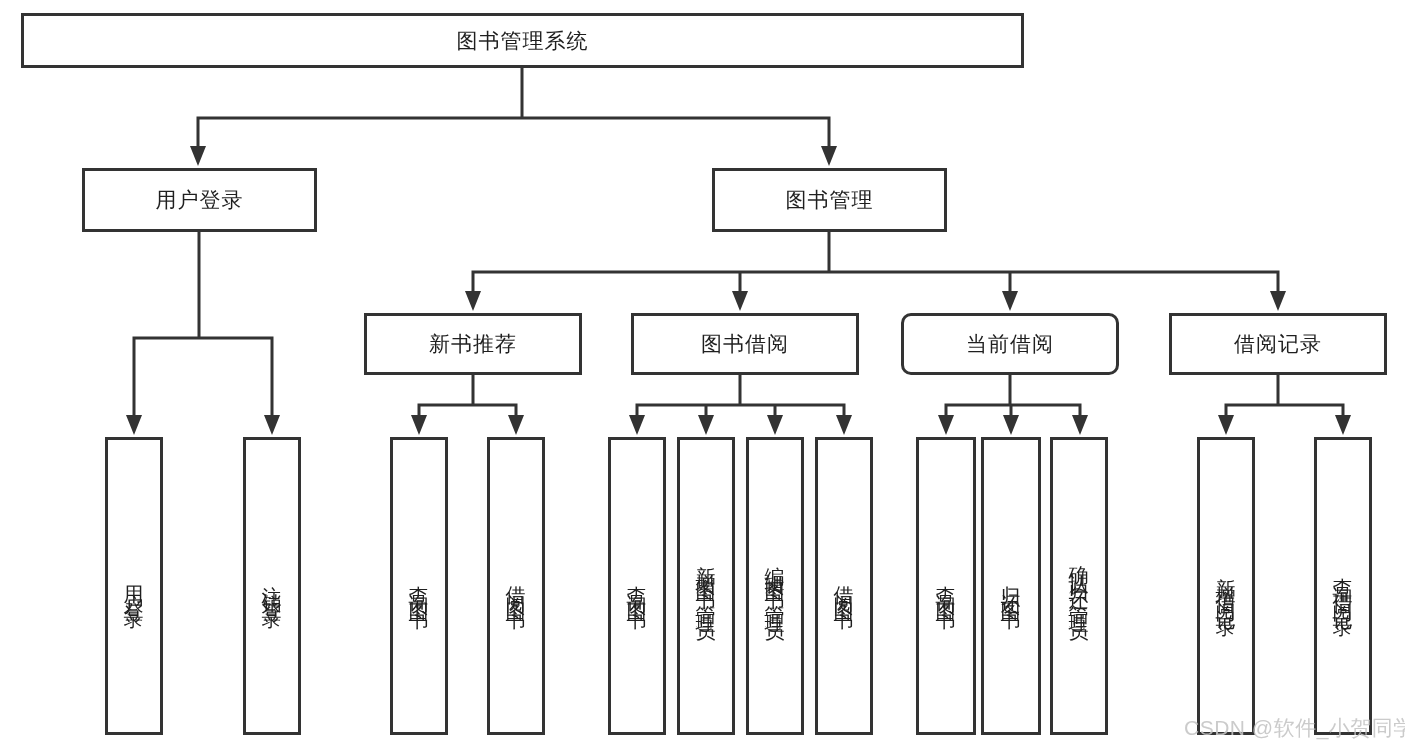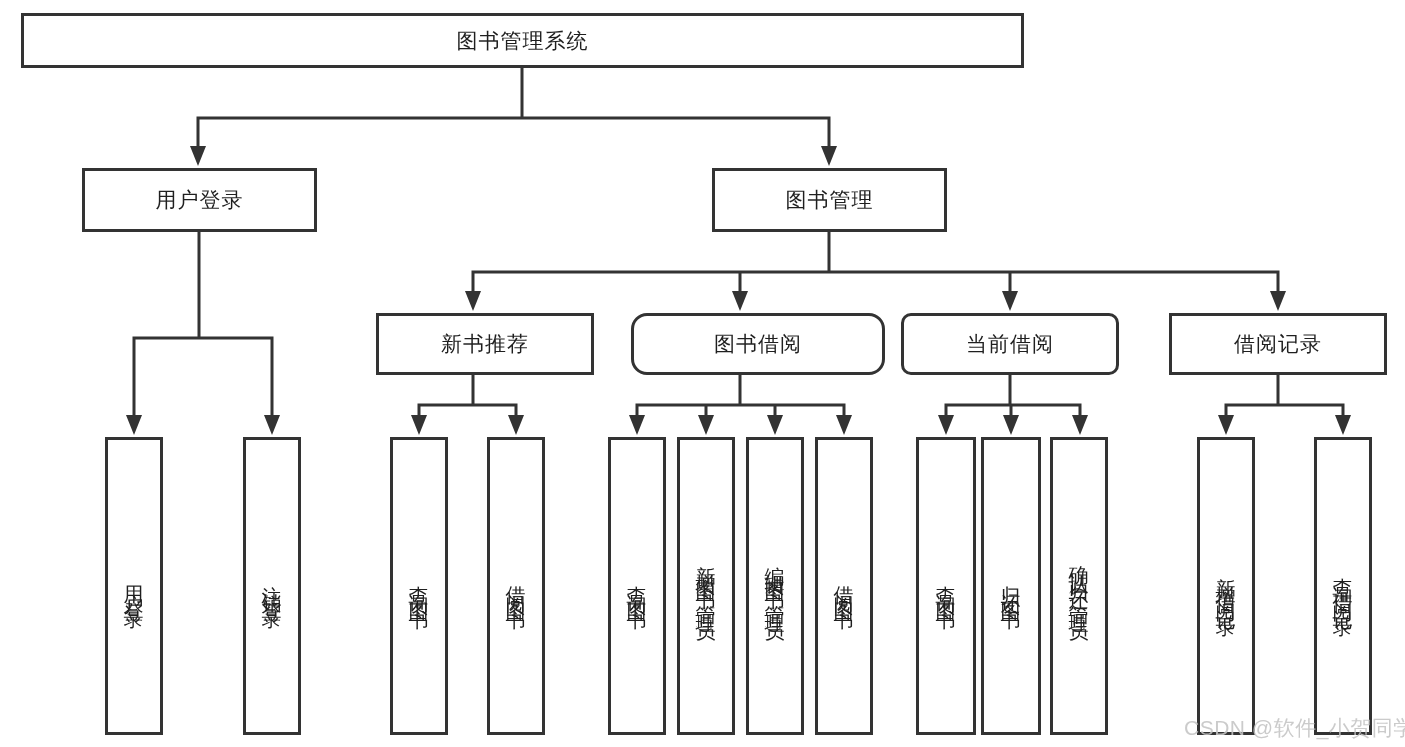--- a/index.html
+++ b/index.html
@@ -34,22 +34,22 @@
     text-orientation:mixed;
     font-size:20px;
     letter-spacing:8px;
     line-height:1;
     white-space:nowrap;
   }
   
   .n-root{left:21px;top:13px;width:1003px;height:55px;}
   .n-user-login{left:82px;top:168px;width:235px;height:64px;}
   .n-book-mgmt{left:712px;top:168px;width:235px;height:64px;}
-  .n-new-book-rec{left:376px;top:313px;width:218px;height:62px;}
-  .n-book-borrow{left:631px;top:313px;width:254px;height:62px;border-radius:16px;}
+  .n-new-book-rec{left:364px;top:313px;width:218px;height:62px;}
+  .n-book-borrow{left:631px;top:313px;width:228px;height:62px;}
   .n-current-borrow{left:901px;top:313px;width:218px;height:62px;border-radius:10px;}
   .n-borrow-records{left:1169px;top:313px;width:218px;height:62px;}
   .vb{top:437px;width:58px;height:298px;}
   .n-g1c1{left:105px;} .n-g1c2{left:243px;}
   .n-g2c1{left:390px;} .n-g2c2{left:487px;}
   .n-g3c1{left:608px;} .n-g3c2{left:677px;} .n-g3c3{left:746px;} .n-g3c4{left:815px;}
   .n-g4c1{left:916px;width:60px;} .n-g4c2{left:981px;width:60px;} .n-g4c3{left:1050px;}
   .n-g5c1{left:1197px;} .n-g5c2{left:1314px;}
   #watermark{
     position:absolute;left:1184px;top:714px;z-index:3;

